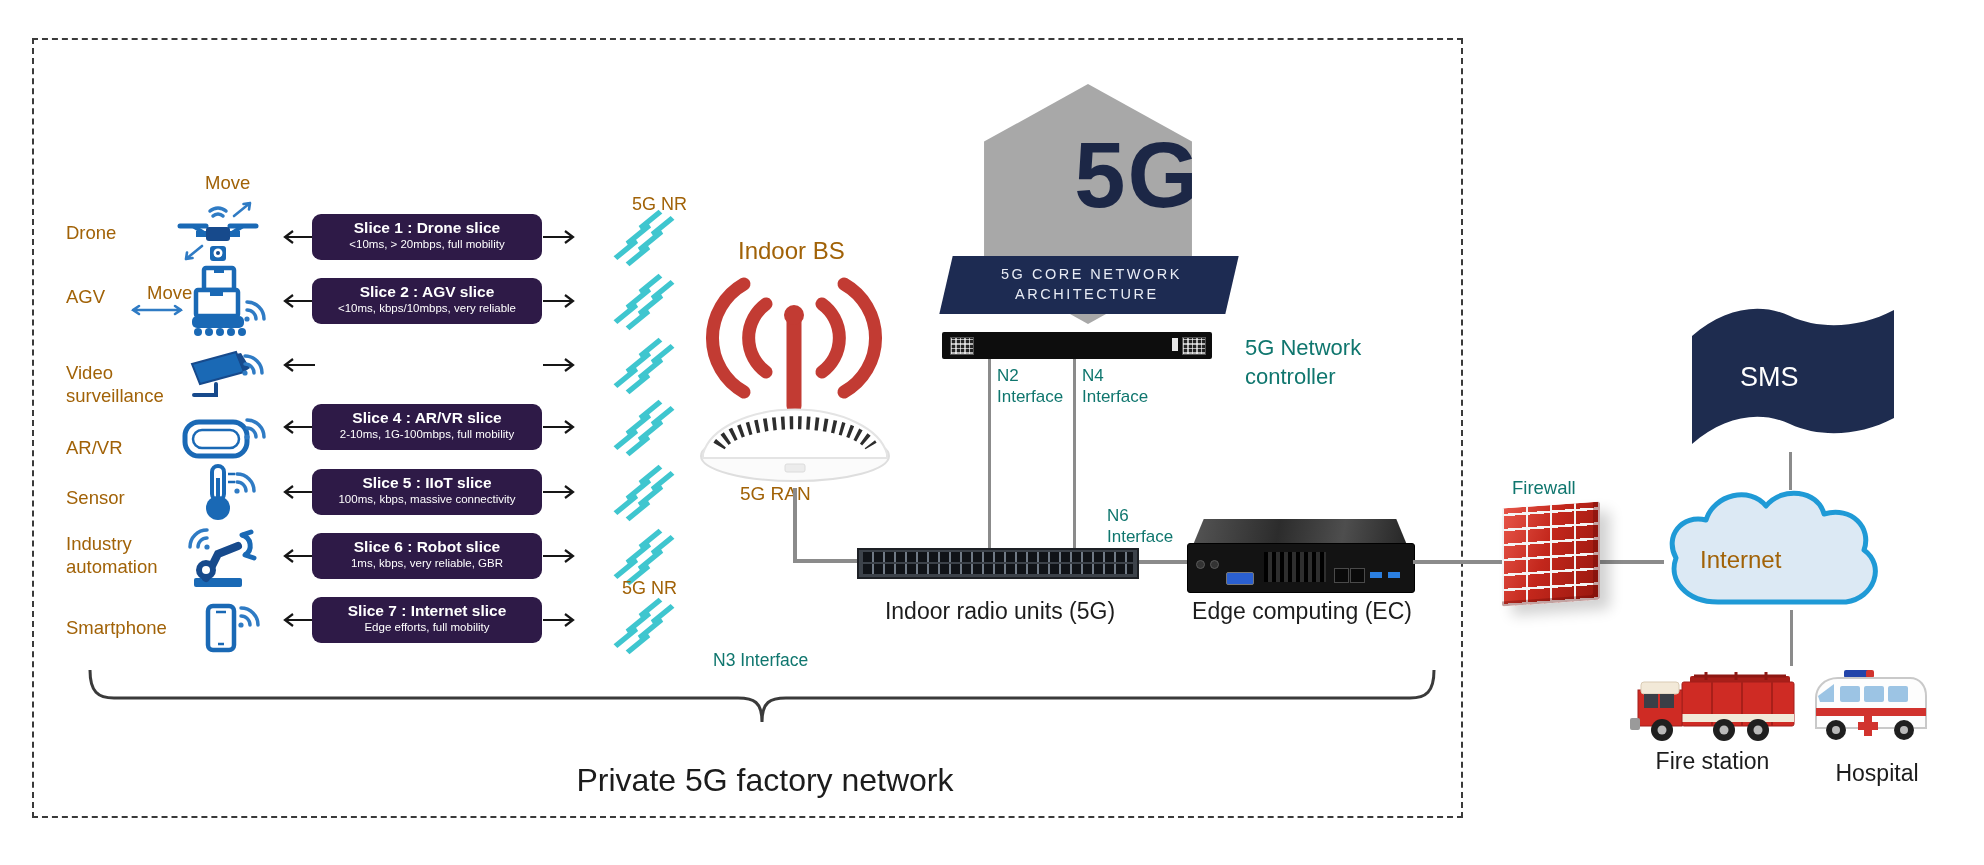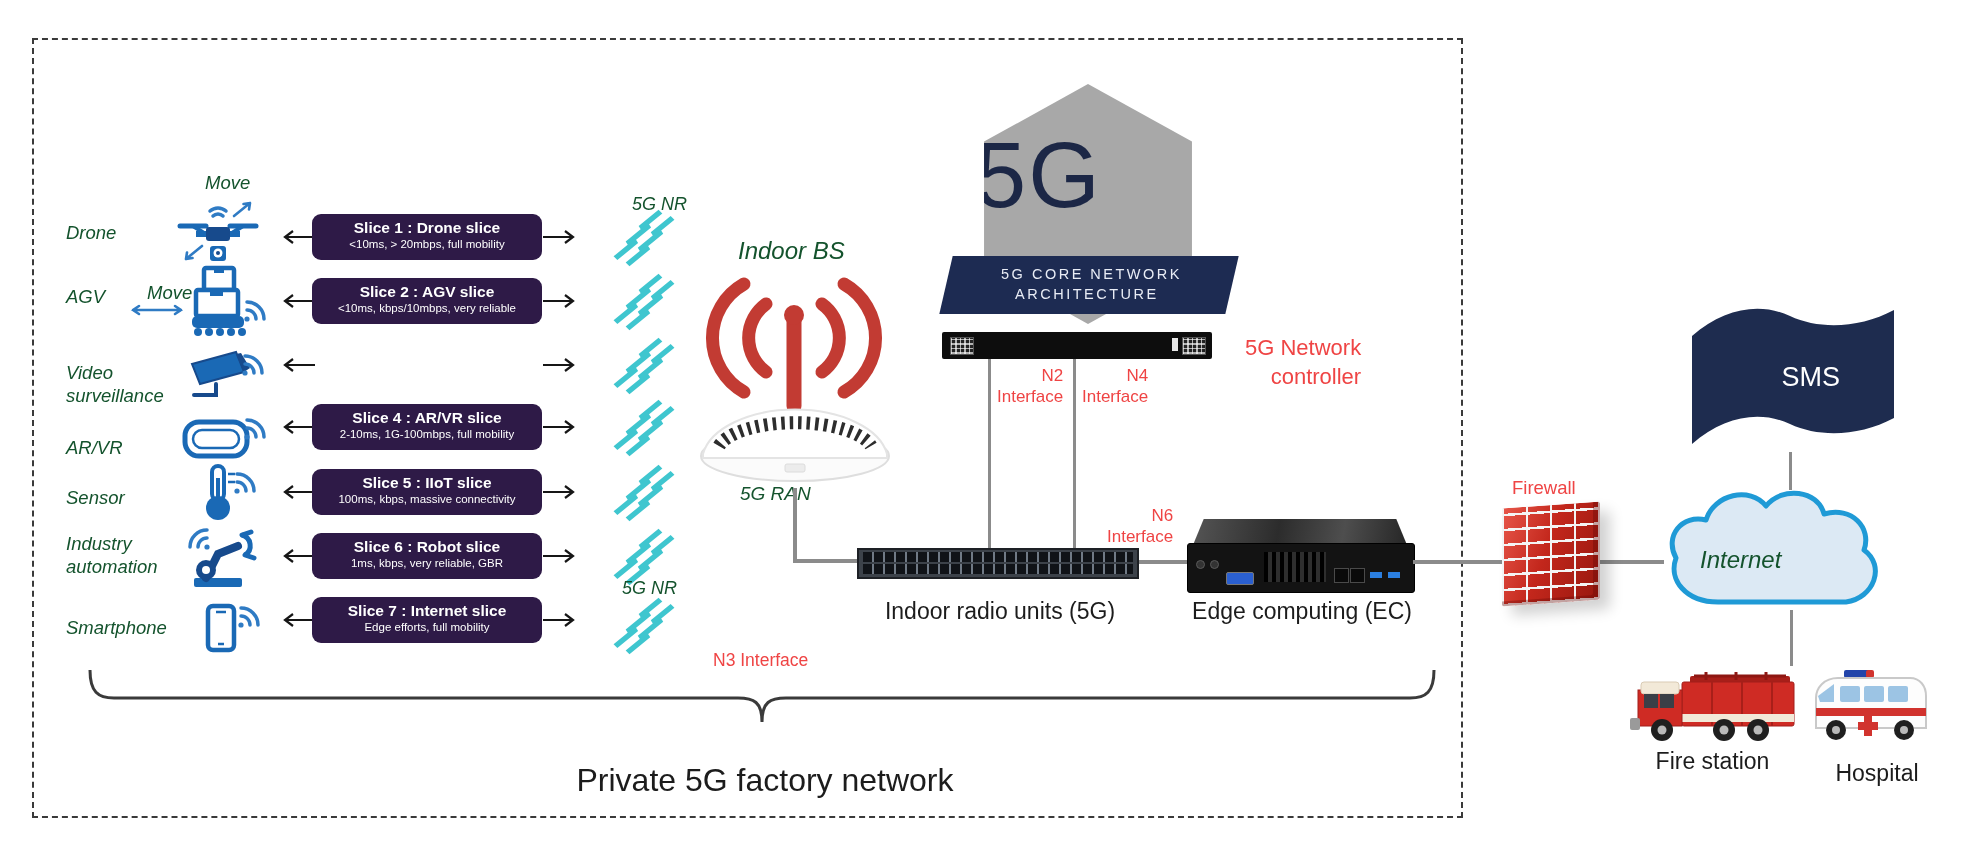--- a/index.html
+++ b/index.html
@@ -1,31 +1,31 @@
 <!DOCTYPE html>
 <html><head>
 <meta charset="utf-8">
 <style>
   html,body{margin:0;padding:0;background:#fff;}
   .canvas{position:relative;width:1984px;height:865px;background:#fff;overflow:hidden;
           font-family:"Liberation Sans",sans-serif;color:#2b2b2b;}
   .dashed-box{position:absolute;left:32px;top:38px;width:1427px;height:776px;
               border:2px dashed #3a3a3a;}
-  .lbl{position:absolute;font-size:18.5px;line-height:1.22;color:#14532d;font-style:italic;}
+  .lbl{position:absolute;font-size:18.5px;line-height:1.22;color:#a16207;}
   .pill{position:absolute;left:312px;width:230px;height:46px;background:#2e1a47;
         border-radius:9px;color:#fff;text-align:center;box-sizing:border-box;padding-top:5px;}
   .pill .t{font-size:15.5px;font-weight:700;display:block;line-height:1.15;text-align:center;}
   .pill .s{font-size:11.5px;display:block;line-height:1.2;margin-top:1px;}
   .line{position:absolute;background:#8b8b8b;}
   .biglbl{position:absolute;font-size:23px;text-align:center;color:#1c1c1c;}
-  .iflbl{position:absolute;font-size:17px;line-height:1.25;color:#ef4444;text-align:right;}
+  .iflbl{position:absolute;font-size:17px;line-height:1.25;color:#0f766e;}
   .hex{position:absolute;left:975px;top:84px;width:226px;height:240px;background:#a8a8a8;
        clip-path:polygon(50% 0%,96% 24%,96% 76%,50% 100%,4% 76%,4% 24%);z-index:1;}
-  .hex span{position:absolute;top:26px;left:0;width:100%;text-align:left;
-            font-size:92px;font-weight:400;letter-spacing:2px;color:#1c2746;line-height:130px;}
+  .hex span{position:absolute;top:26px;left:0;width:100%;text-align:right;
+            font-size:92px;font-weight:700;letter-spacing:2px;color:#1c2746;line-height:130px;}
   .banner{position:absolute;left:946px;top:256px;width:286px;height:58px;background:#1d2b52;
           transform:skewX(-13deg);z-index:2;}
   .banner span{display:block;transform:skewX(13deg);text-align:center;color:#e8ecf5;
                font-size:14.5px;letter-spacing:2.5px;line-height:1.4;}
   .banner span:first-child{margin-top:8px;}
   .ctrlbar{position:absolute;left:942px;top:332px;width:270px;height:27px;background:#0d0d0d;
            border-radius:2px;z-index:3;}
   .port{position:absolute;background-color:#222;
         background-image:repeating-linear-gradient(90deg,rgba(255,255,255,.65) 0 1.5px,transparent 1.5px 4.5px),
                          repeating-linear-gradient(0deg,rgba(255,255,255,.65) 0 1.5px,transparent 1.5px 4.5px);
@@ -40,21 +40,21 @@
         clip-path:polygon(5% 0,95% 0,100% 100%,0 100%);}
   .server .front{position:absolute;left:0;top:24px;width:226px;height:48px;background:#131313;
         border:1px solid #000;border-radius:3px;}
   .fw{position:absolute;left:1502px;top:505px;width:98px;height:98px;transform:skewY(-4deg);
       border-radius:2px;
       background-image:repeating-linear-gradient(0deg,#f4f4f4 0 2.5px,transparent 2.5px 15px),
                        repeating-linear-gradient(90deg,#f4f4f4 0 2.5px,transparent 2.5px 24px),
                        linear-gradient(110deg,#e8574a,#c3271c 45%,#97170e);
       box-shadow:10px 10px 14px rgba(0,0,0,.18), inset -7px -5px 0 rgba(100,10,5,.35);}
   svg{position:absolute;overflow:visible;}
-  .white-txt{position:absolute;color:#fff;text-align:right;}
+  .white-txt{position:absolute;color:#fff;text-align:left;}
 </style>
 </head>
 <body>
 
 <div class="canvas">
 
   <svg width="0" height="0">
     <defs>
       <g id="wifi" fill="none" stroke="#2f7bc4" stroke-width="3.5" stroke-linecap="round">
         <path d="M3,14 A9,9 0 0 1 12,23"></path>

